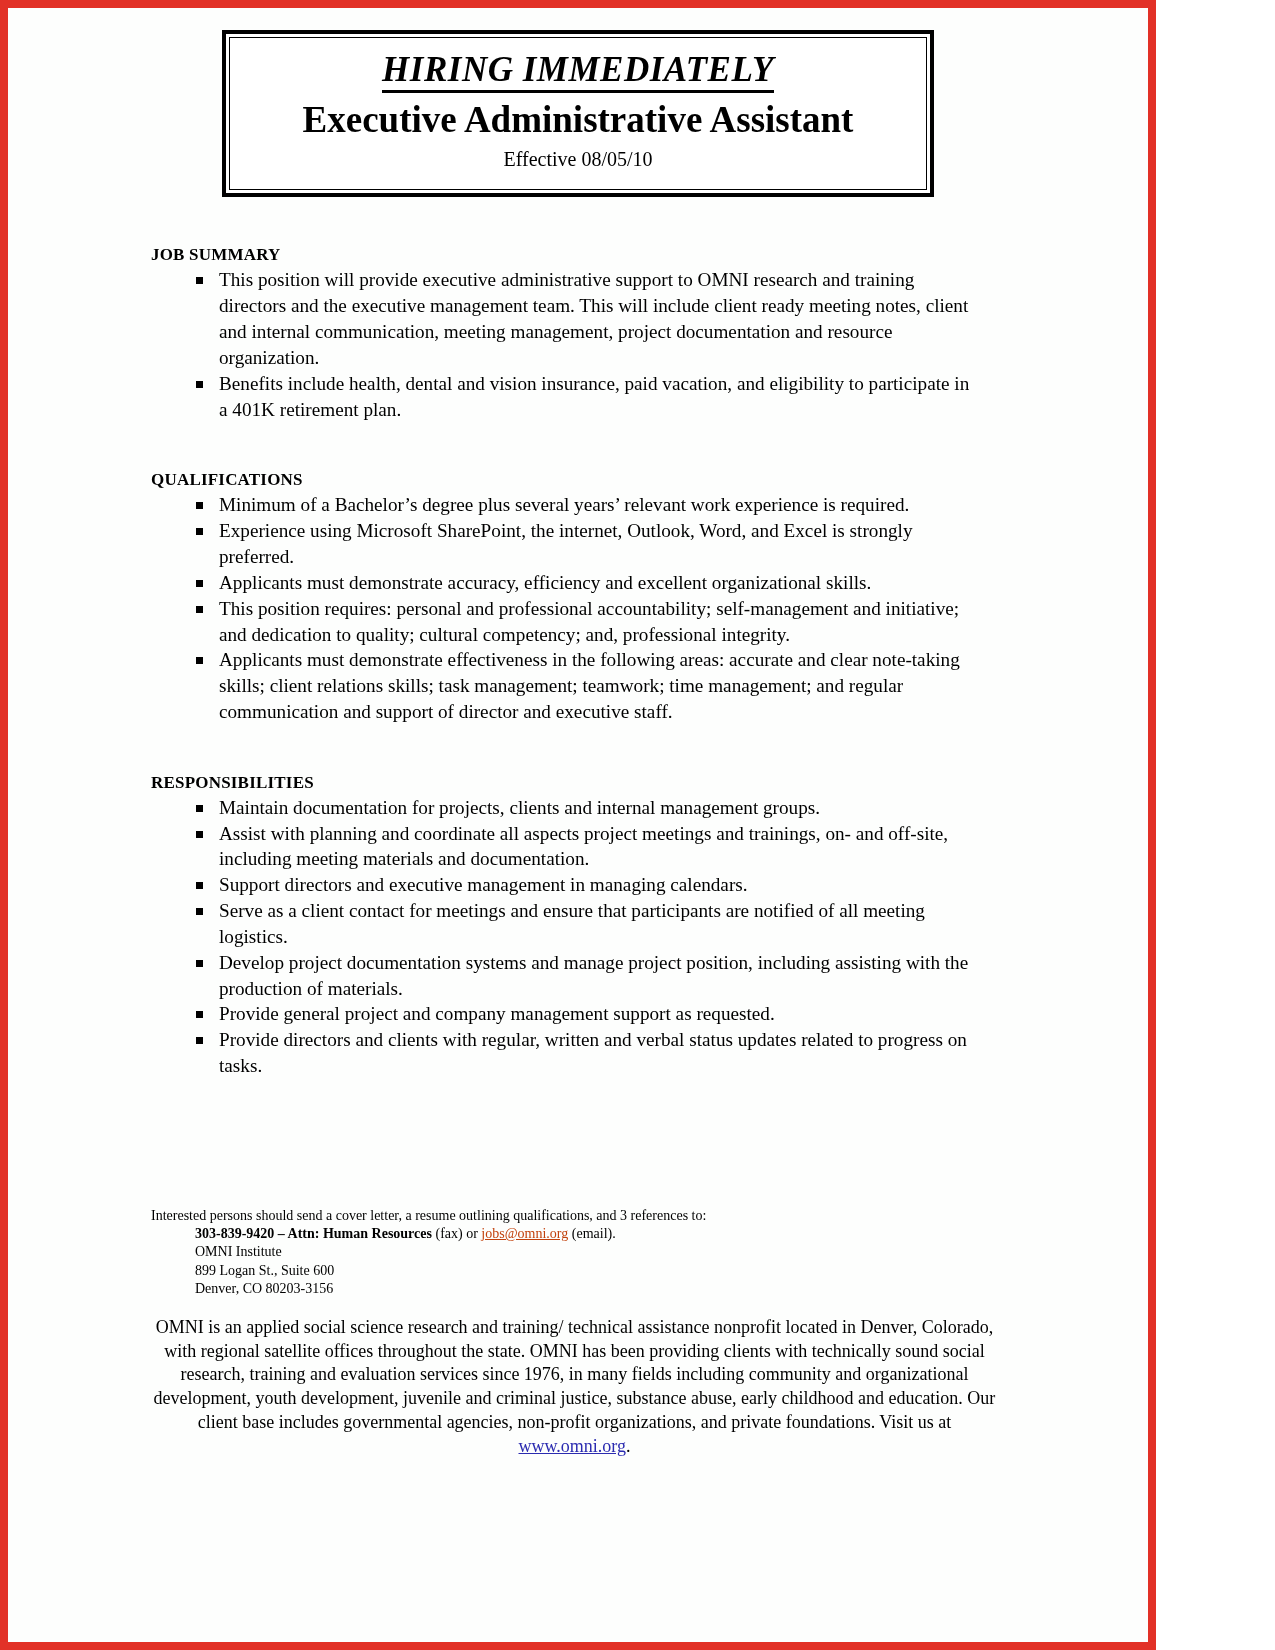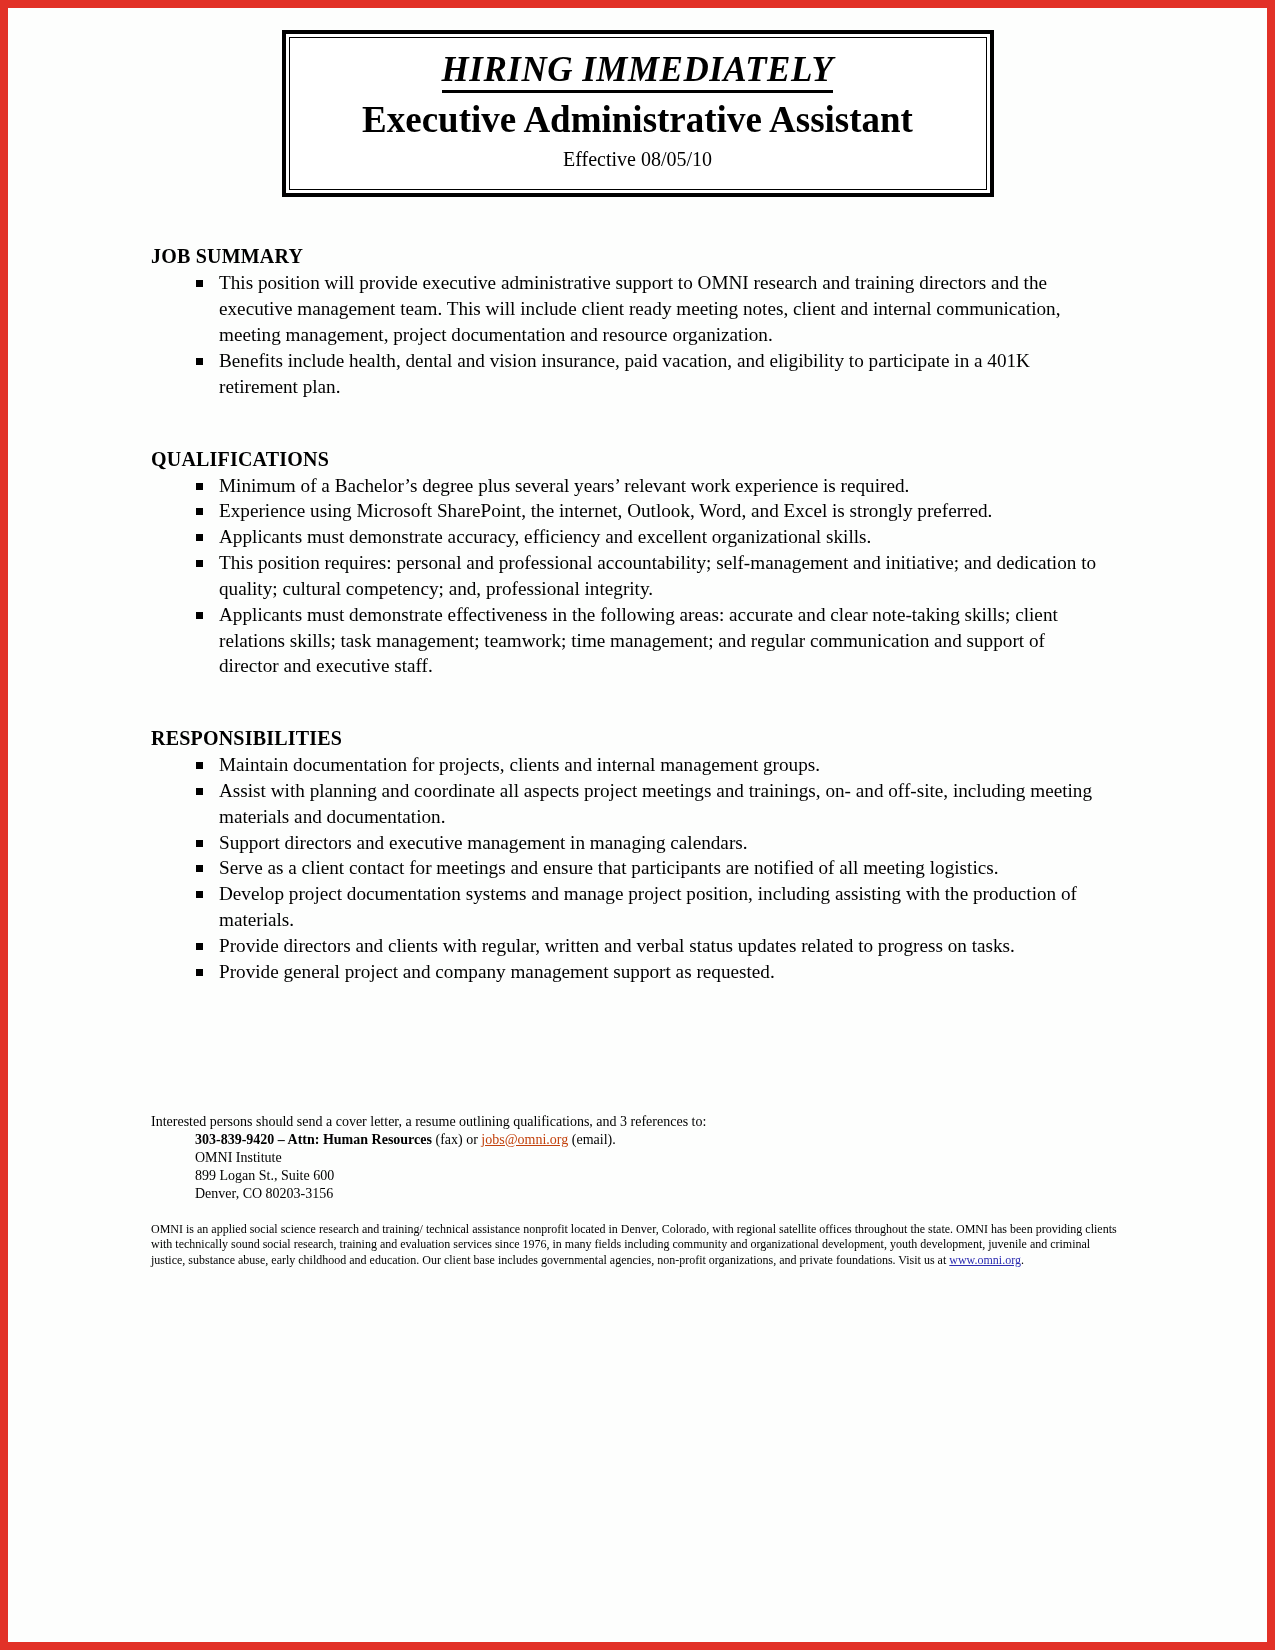--- a/index.html
+++ b/index.html
@@ -11,21 +11,21 @@
   body {
     width: 1275px;
     height: 1650px;
     font-family: "Liberation Serif", "DejaVu Serif", serif;
     color: #000000;
     overflow: hidden;
   }
   .page {
     position: relative;
     box-sizing: border-box;
-    width: 1275px;
+    width: 1156px;
     height: 1650px;
     border: 8px solid #e23127;
     background: #ffffff;
     padding: 0;
   }
   .sheet {
     position: relative;
     box-sizing: border-box;
     width: 100%;
     height: 100%;
@@ -78,21 +78,21 @@
 
   
   .content {
     padding: 0 150px 0 143px;
   }
   .section {
     margin-top: 0;
   }
   .section-title {
     font-weight: bold;
-    font-size: 20px;
+    font-size: 17px;
     letter-spacing: 0.2px;
     margin: 0 0 2px 0;
   }
   ul.bullets {
     list-style: none;
     margin: 0;
     padding: 0;
   }
   ul.bullets > li {
     position: relative;
@@ -125,23 +125,23 @@
   .contact .indent { margin: 0; padding-left: 44px; }
   .contact .b { font-weight: bold; }
   .mail-link {
     color: #c2410c;
     text-decoration: underline;
   }
 
   
   .fineprint {
     margin-top: 18px;
-    font-size: 12px;
+    font-size: 18px;
     line-height: 1.32;
-    text-align: left;
+    text-align: center;
   }
   .web-link {
     color: #2b2bb0;
     text-decoration: underline;
   }
 
   
   .closing {
     margin-top: 22px;
     font-weight: bold;
@@ -196,22 +196,22 @@
       <div class="gap-qual"></div>
 
       <div class="section">
         <h2 class="section-title">RESPONSIBILITIES</h2>
         <ul class="bullets">
           <li>Maintain documentation for projects, clients and internal management groups.</li>
           <li>Assist with planning and coordinate all aspects project meetings and trainings, on- and off-site, including meeting materials and documentation.</li>
           <li>Support directors and executive management in managing calendars.</li>
           <li>Serve as a client contact for meetings and ensure that participants are notified of all meeting logistics.</li>
           <li>Develop project documentation systems and manage project position, including assisting with the production of materials.</li>
+          <li>Provide general project and company management support as requested.</li>
           <li>Provide directors and clients with regular, written and verbal status updates related to progress on tasks.</li>
-          <li>Provide general project and company management support as requested.</li>
         </ul>
       </div>
 
       <div class="gap-resp"></div>
 
       <div class="contact">
         <p class="lead">Interested persons should send a cover letter, a resume outlining qualifications, and 3 references to:</p>
         <p class="indent">
           <span class="b">303-839-9420 – Attn: Human Resources</span><span> (fax) or </span><a class="mail-link" href="#">jobs@omni.org</a><span> (email).</span>
         </p>

